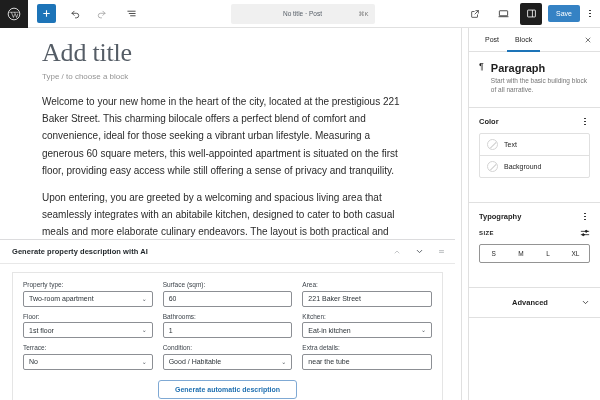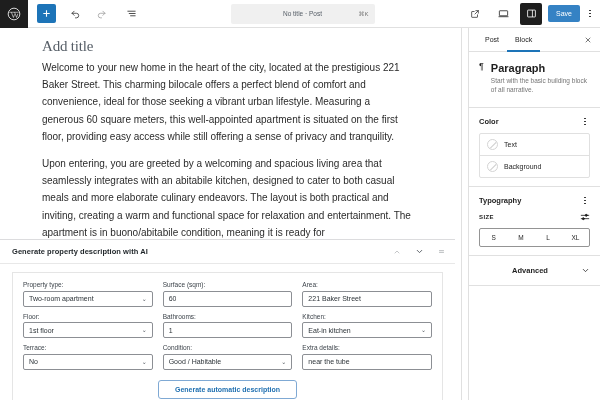--- a/index.html
+++ b/index.html
@@ -52,21 +52,21 @@
   .kebab i { width: 1.5px; height: 1.5px; background: #1e1e1e; border-radius: 50%; display: block; }
 
   
   .canvas {
     position: absolute; top: 28px; left: 0; width: 462px; height: 372px;
     background: #fff; overflow: hidden;
   }
   .canvas-inner { padding: 10px 32px 0 42px; }
   .post-title {
     font-family: "Liberation Serif", serif;
-    font-size: 15px; color: #555d66; font-weight: 400;
+    font-size: 26px; color: #555d66; font-weight: 400;
     margin-bottom: 4px; letter-spacing: -0.2px;
   }
   .block-hint { font-size: 8px; color: #949494; margin-bottom: 12px; }
   .para {
     font-size: 10px; line-height: 1.72; color: #2b2b2b;
     margin-bottom: 10px; max-width: 372px;
   }
 
   
   .canvas-scroll {
@@ -140,21 +140,21 @@
     padding: 0 8px; border-bottom: 2px solid transparent; margin-bottom: -1px;
   }
   .sb-tab.sel { color: #1e1e1e; font-weight: 400; border-bottom-color: #1d74b8; }
   .sb-close { margin-left: auto; display: flex; align-items: center; padding-right: 8px; color: #1e1e1e; font-size: 8px; }
 
   .sb-blockcard { display: flex; gap: 7px; padding: 10px 10px 12px 10px; border-bottom: 1px solid #e0e0e0; }
   .sb-blockicon { font-size: 9px; color: #1e1e1e; line-height: 1.1; }
   .sb-blockname { font-size: 11px; font-weight: 600; color: #1e1e1e; margin-bottom: 2px; }
   .sb-blockdesc { font-size: 6.5px; color: #757575; line-height: 1.45; }
 
-  .sb-section { padding: 9px 10px 8px 10px; border-bottom: 1px solid #e0e0e0; }
+  .sb-section { padding: 9px 10px 24px 10px; border-bottom: 1px solid #e0e0e0; }
   .sb-sec-head { display: flex; align-items: center; margin-bottom: 7px; }
   .sb-sec-title { font-size: 7.5px; font-weight: 600; color: #1e1e1e; flex: 1; }
   .sb-sec-tools { display: flex; align-items: center; gap: 6px; color: #1e1e1e; }
 
   .color-list { border: 1px solid #e0e0e0; border-radius: 2px; }
   .color-item { display: flex; align-items: center; gap: 6px; padding: 5px 7px; }
   .color-item + .color-item { border-top: 1px solid #e0e0e0; }
   .swatch {
     width: 11px; height: 11px; border-radius: 50%; border: 1px solid #d4d4d4;
     position: relative; flex: 0 0 11px; overflow: hidden;
@@ -247,20 +247,21 @@
           <i></i>
           <i></i>
           <i></i>
         </div>
     </div>
   </div>
 
   <div class="canvas">
     <div class="canvas-inner">
       <div class="post-title">Add title</div>
+      <div class="block-hint">Type / to choose a block</div>
       <div class="para">Welcome to your new home in the heart of the city, located at the prestigious 221 Baker Street. This charming bilocale offers a perfect blend of comfort and convenience, ideal for those seeking a vibrant urban lifestyle. Measuring a generous 60 square meters, this well-appointed apartment is situated on the first floor, providing easy access while still offering a sense of privacy and tranquility.</div>
       <div class="para">Upon entering, you are greeted by a welcoming and spacious living area that seamlessly integrates with an abitabile kitchen, designed to cater to both casual meals and more elaborate culinary endeavors. The layout is both practical and inviting, creating a warm and functional space for relaxation and entertainment. The apartment is in buono/abitabile condition, meaning it is ready for</div>
     </div>
   </div>
   <div class="canvas-divider"></div>
   <div class="canvas-scroll">
     <div class="thumb"></div>
   </div>
 
   <div class="ai-panel">

